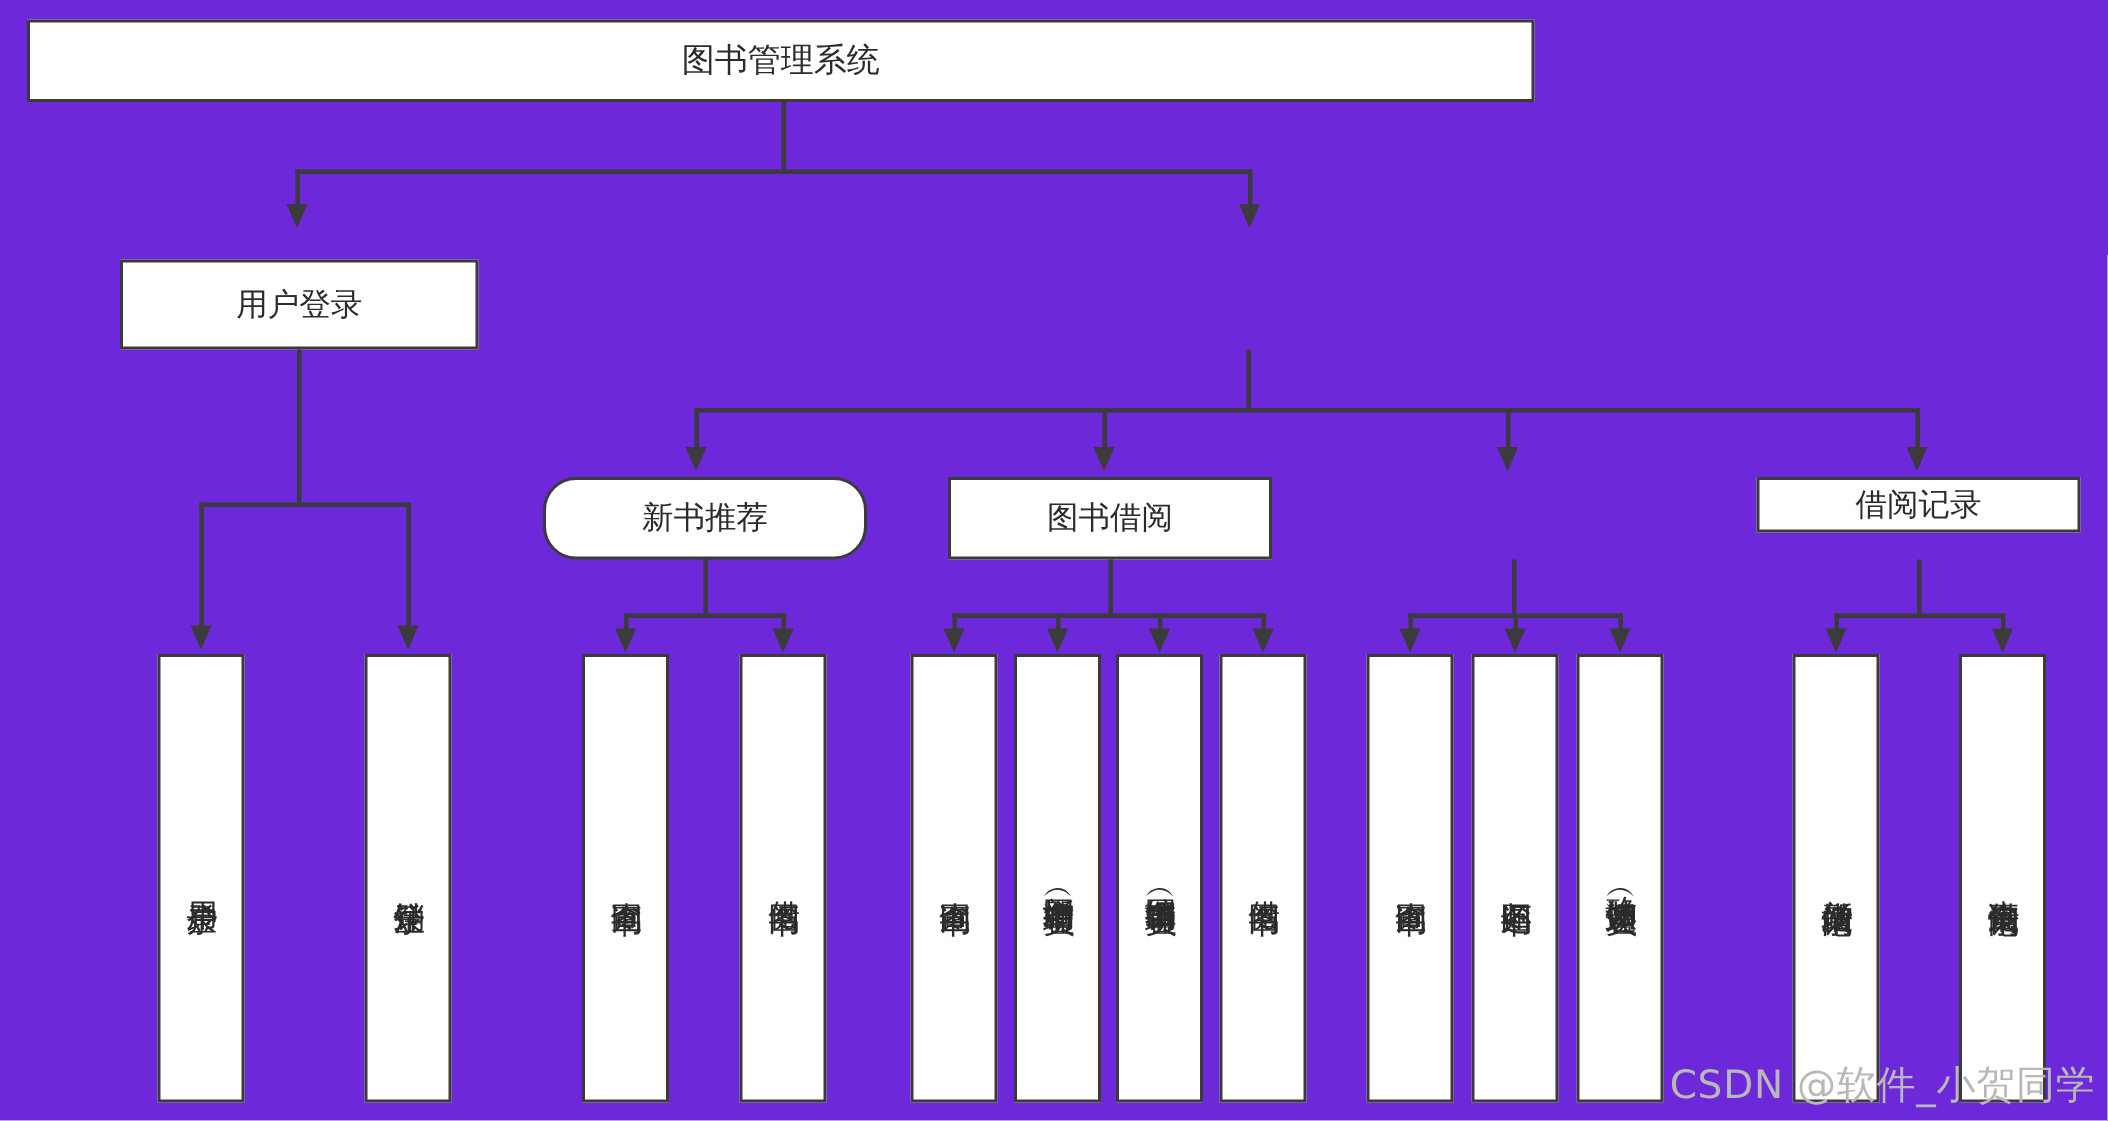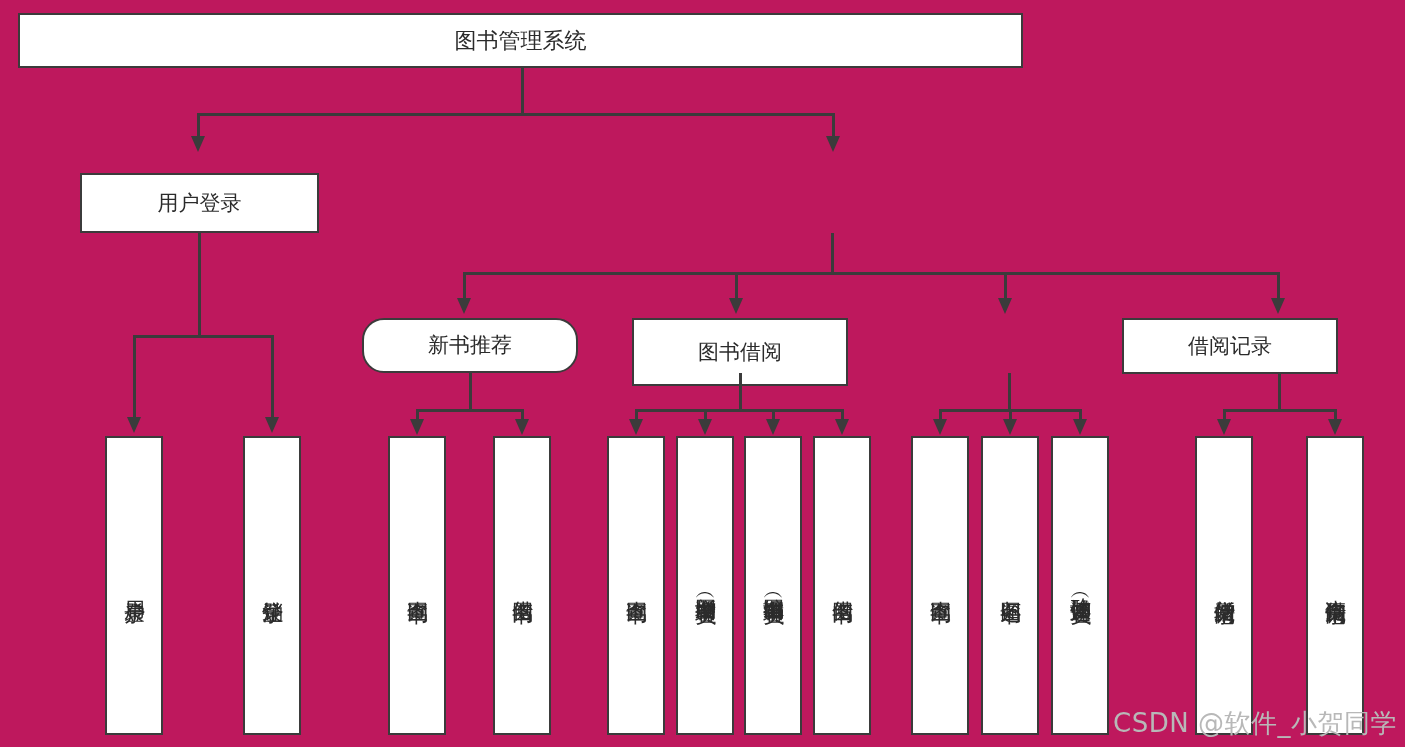--- a/index.html
+++ b/index.html
@@ -7,21 +7,21 @@
     padding: 0;
     background: #ffffff;
   }
   body {
     font-family: "DejaVu Sans", "Liberation Sans", sans-serif;
   }
   #canvas {
     position: relative;
     width: 1405px;
     height: 747px;
-    background: #be185d;
+    background: #6d28d9;
     overflow: hidden;
   }
   .node {
     position: absolute;
     box-sizing: border-box;
     background: #ffffff;
     border: 2.5px solid #3b3b3b;
     display: flex;
     align-items: center;
     justify-content: center;
@@ -104,24 +104,24 @@
   <div class="edge vline" style="left:735px; top:272px; height:28px;"></div>
   <div class="arrow" style="left:729px; top:298px;"></div>
   <div class="edge vline" style="left:1004px; top:272px; height:28px;"></div>
   <div class="arrow" style="left:998px; top:298px;"></div>
   <div class="edge vline" style="left:1277px; top:272px; height:28px;"></div>
   <div class="arrow" style="left:1271px; top:298px;"></div>
 
   <div class="node h" style="left:362px; top:318px; width:216px; height:55px;border-radius:22px;">
     <span>新书推荐</span>
   </div>
-  <div class="node h" style="left:632px; top:318px; width:216px; height:68px;">
+  <div class="node h" style="left:632px; top:318px; width:216px; height:55px;">
     <span>图书借阅</span>
   </div>
-  <div class="node h" style="left:1122px; top:318px; width:216px; height:56px;">
+  <div class="node h" style="left:1171px; top:318px; width:216px; height:37px;">
     <span>借阅记录</span>
   </div>
 
   <div class="edge vline" style="left:198px; top:233px; height:102px;"></div>
   <div class="edge hline" style="left:133px; top:335px; width:140px;"></div>
   <div class="edge vline" style="left:133px; top:335px; height:83px;"></div>
   <div class="arrow" style="left:127px; top:417px;"></div>
   <div class="edge vline" style="left:271px; top:335px; height:83px;"></div>
   <div class="arrow" style="left:265px; top:417px;"></div>
 

